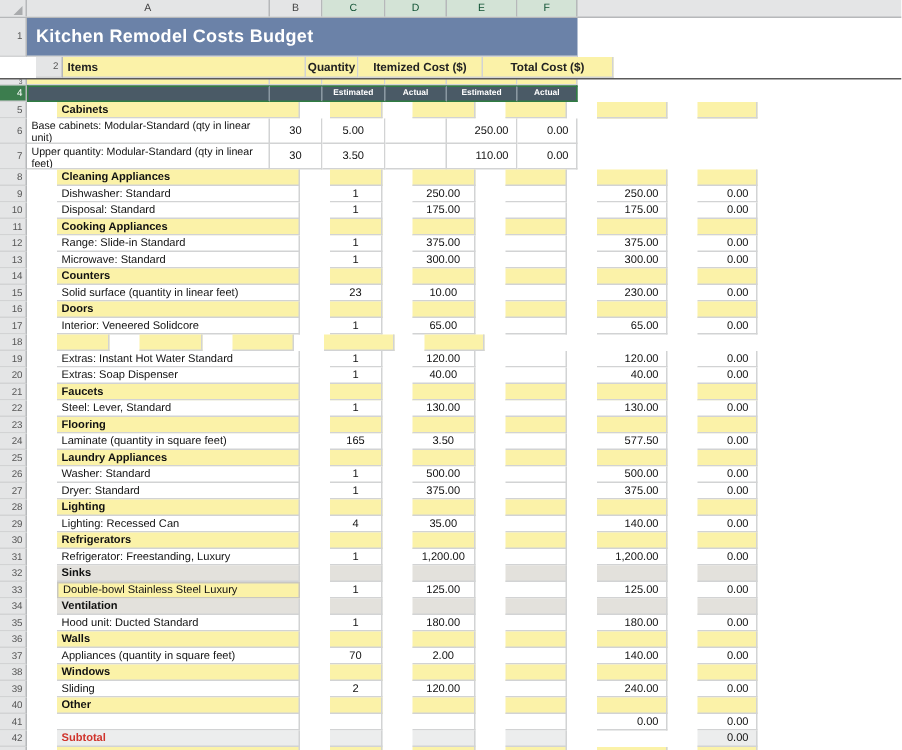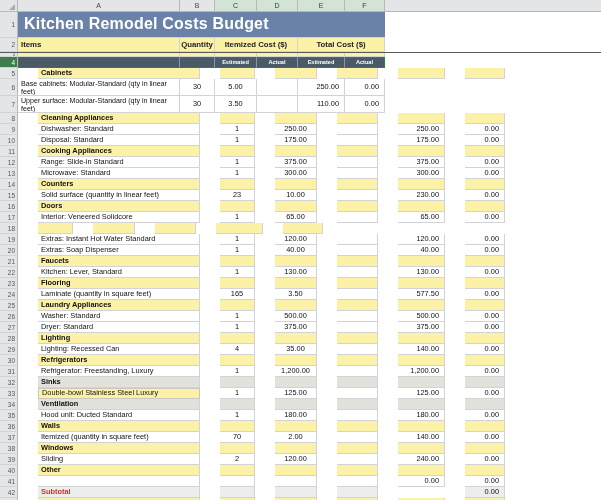--- a/index.html
+++ b/index.html
@@ -48,25 +48,25 @@
   .cA{width:162px;min-width:162px;}
   .cB{width:35px;min-width:35px;}
   .cC{width:42px;min-width:42px;}
   .cD{width:41px;min-width:41px;}
   .cE{width:47px;min-width:47px;}
   .cF{width:40px;min-width:40px;}
 
   
   .title-row{height:26px;}
   .title-cell{
-    background:#6b82a8;color:#fff;font-size:16px;font-weight:bold;
+    background:#6b82a8;color:#fff;font-size:12px;font-weight:bold;
     letter-spacing:.2px;padding-left:6px;border-right:none;border-bottom:1px solid #d2d3d4;
     display:flex;align-items:center;
   }
-  .hdr2{height:14px;}
+  .hdr2{height:14px;padding-left:24px;}
   .hdr2 .cell{background:#fbf2a8;font-weight:bold;font-size:7.8px;color:#222;}
   .hdr2 .merged{justify-content:center;}
   .rowtiny{height:5px;}
   .rowtiny .rn{font-size:4.5px;align-items:center;}
   .rowtiny .cell{background:#fbf2a8;}
   .hdr4{height:11px;}
   .hdr4 .cell{
     background:#4a5a66;color:#fff;font-size:5.6px;font-weight:bold;
     justify-content:center;border-right:1px solid #8a98a2;border-bottom:none;
   }
@@ -131,30 +131,30 @@
         <div class="rn">5</div>
         <div class="cell cA">Cabinets</div>
         <div class="cell cB"></div>
         <div class="cell cC"></div>
         <div class="cell cD"></div>
         <div class="cell cE"></div>
         <div class="cell cF"></div>
       </div>
       <div class="row item2">
         <div class="rn">6</div>
-        <div class="cell cA wrap">Base cabinets: Modular-Standard (qty in linear feet)</div>
+        <div class="cell cA wrap">Base cabinets: Modular-Standard (qty in linear unit)</div>
         <div class="cell cB num">30</div>
         <div class="cell cC num">5.00</div>
         <div class="cell cD num"></div>
         <div class="cell cE r">250.00</div>
         <div class="cell cF r">0.00</div>
       </div>
       <div class="row item2">
         <div class="rn">7</div>
-        <div class="cell cA wrap">Upper surface: Modular-Standard (qty in linear feet)</div>
+        <div class="cell cA wrap">Upper quantity: Modular-Standard (qty in linear feet)</div>
         <div class="cell cB num">30</div>
         <div class="cell cC num">3.50</div>
         <div class="cell cD num"></div>
         <div class="cell cE r">110.00</div>
         <div class="cell cF r">0.00</div>
       </div>
       <div class="row item sect">
         <div class="rn">8</div>
         <div class="cell cA">Cleaning Appliances</div>
         <div class="cell cB"></div>
@@ -274,21 +274,21 @@
         <div class="rn">21</div>
         <div class="cell cA">Faucets</div>
         <div class="cell cB"></div>
         <div class="cell cC"></div>
         <div class="cell cD"></div>
         <div class="cell cE"></div>
         <div class="cell cF"></div>
       </div>
       <div class="row item">
         <div class="rn">22</div>
-        <div class="cell cA">Kitchen: Lever, Standard</div>
+        <div class="cell cA">Steel: Lever, Standard</div>
         <div class="cell cB num">1</div>
         <div class="cell cC num">130.00</div>
         <div class="cell cD num"></div>
         <div class="cell cE r">130.00</div>
         <div class="cell cF r">0.00</div>
       </div>
       <div class="row item sect">
         <div class="rn">23</div>
         <div class="cell cA">Flooring</div>
         <div class="cell cB"></div>
@@ -409,21 +409,21 @@
         <div class="rn">36</div>
         <div class="cell cA">Walls</div>
         <div class="cell cB"></div>
         <div class="cell cC"></div>
         <div class="cell cD"></div>
         <div class="cell cE"></div>
         <div class="cell cF"></div>
       </div>
       <div class="row item">
         <div class="rn">37</div>
-        <div class="cell cA">Itemized (quantity in square feet)</div>
+        <div class="cell cA">Appliances (quantity in square feet)</div>
         <div class="cell cB num">70</div>
         <div class="cell cC num">2.00</div>
         <div class="cell cD num"></div>
         <div class="cell cE r">140.00</div>
         <div class="cell cF r">0.00</div>
       </div>
       <div class="row item sect">
         <div class="rn">38</div>
         <div class="cell cA">Windows</div>
         <div class="cell cB"></div>

